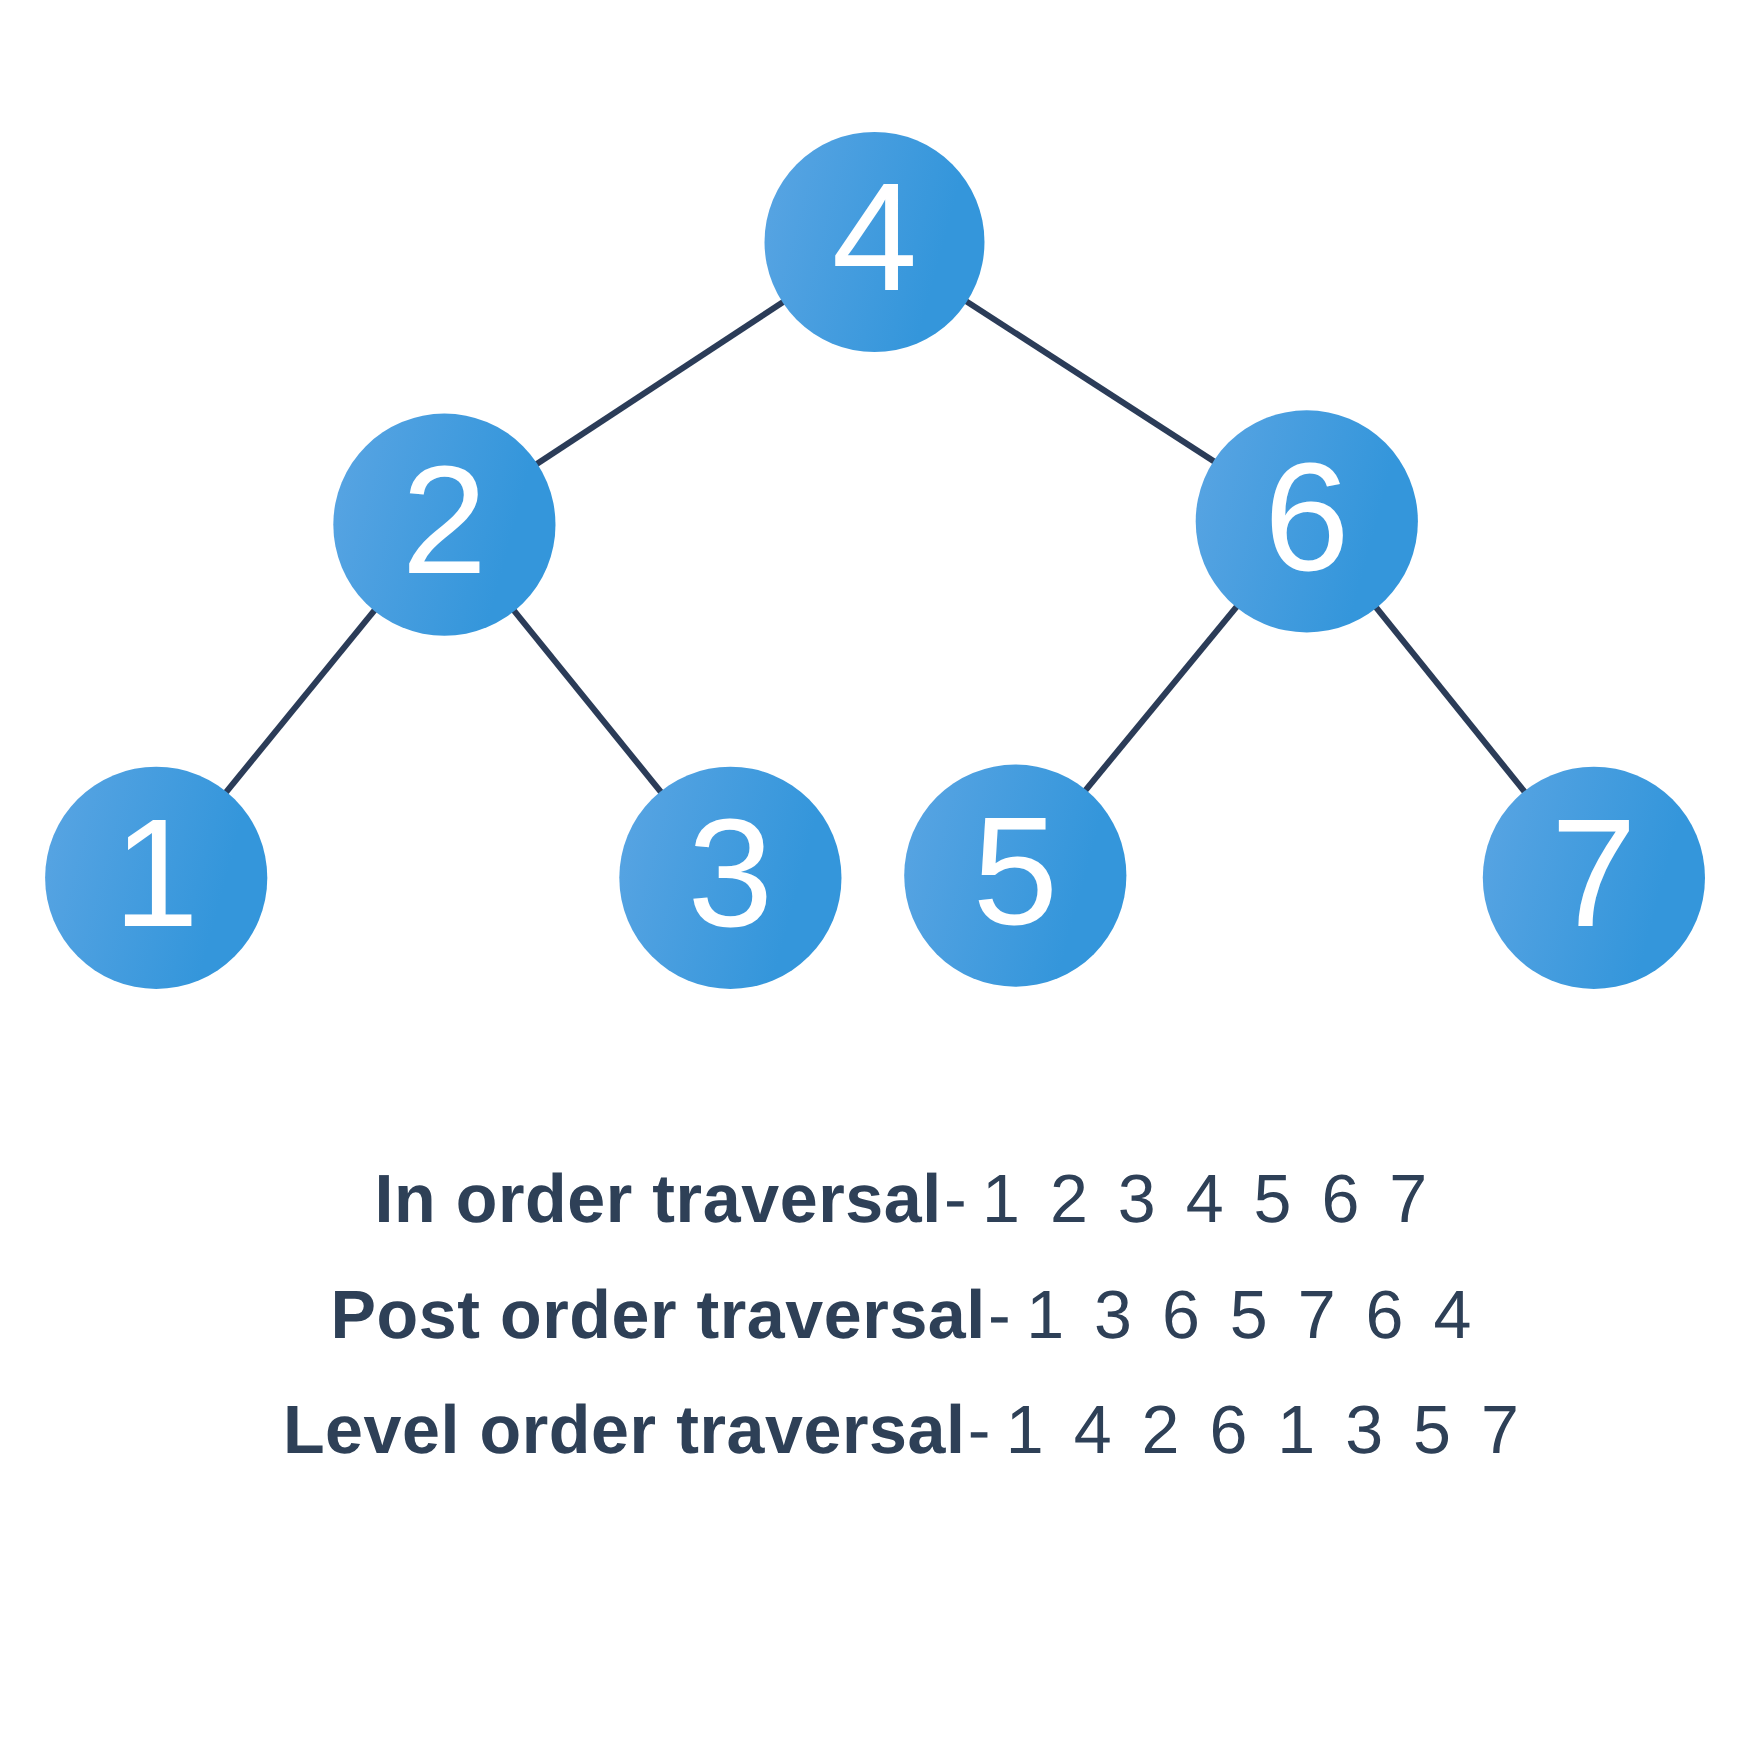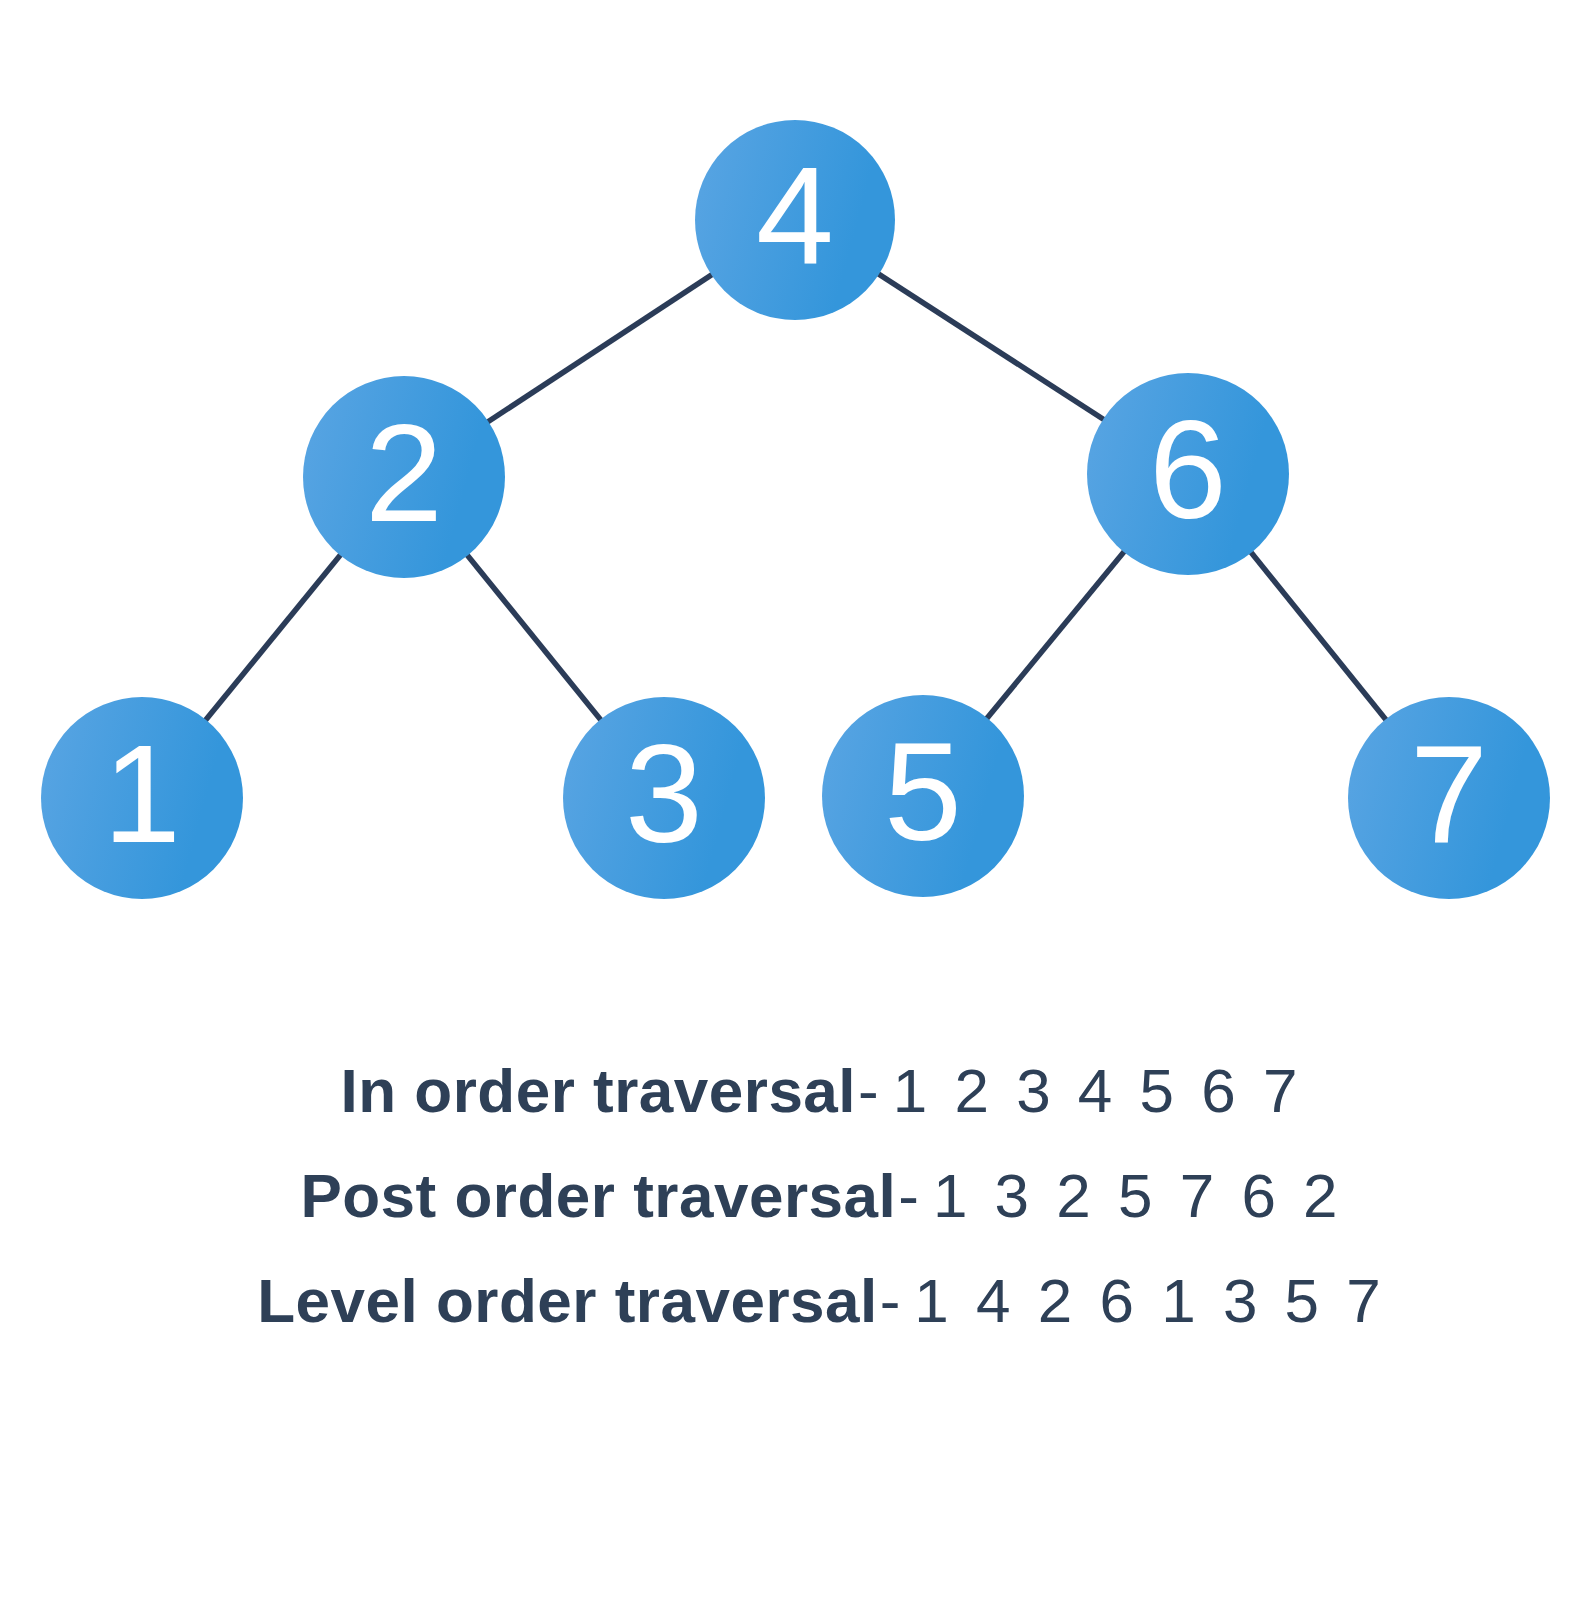--- a/index.html
+++ b/index.html
@@ -98,20 +98,20 @@
       <div class="node" style="left: 1348px; top: 697px; width: 202px; height: 202px; background: linear-gradient(105deg, rgb(90, 165, 227) 0%, rgb(52, 150, 219) 75%);">
     <span class="node-value" style="color: rgb(255, 255, 255);">7</span>
   </div>
     </div>
 
   <div class="traversals" style="color: rgb(46, 64, 87); padding-left: 28px;">
     <div class="traversal-line">
       <span class="t-label">In order traversal</span><span class="t-sep">-</span><span class="t-seq">1 2 3 4 5 6 7</span>
     </div>
     <div class="traversal-line">
-      <span class="t-label">Post order traversal</span><span class="t-sep">-</span><span class="t-seq">1 3 2 5 7 6 2</span>
+      <span class="t-label">Post order traversal</span><span class="t-sep">-</span><span class="t-seq">1 3 6 5 7 6 4</span>
     </div>
     <div class="traversal-line">
       <span class="t-label">Level order traversal</span><span class="t-sep">-</span><span class="t-seq">1 4 2 6 1 3 5 7</span>
     </div>
   </div>
 
 </div>
 
 </body></html>

